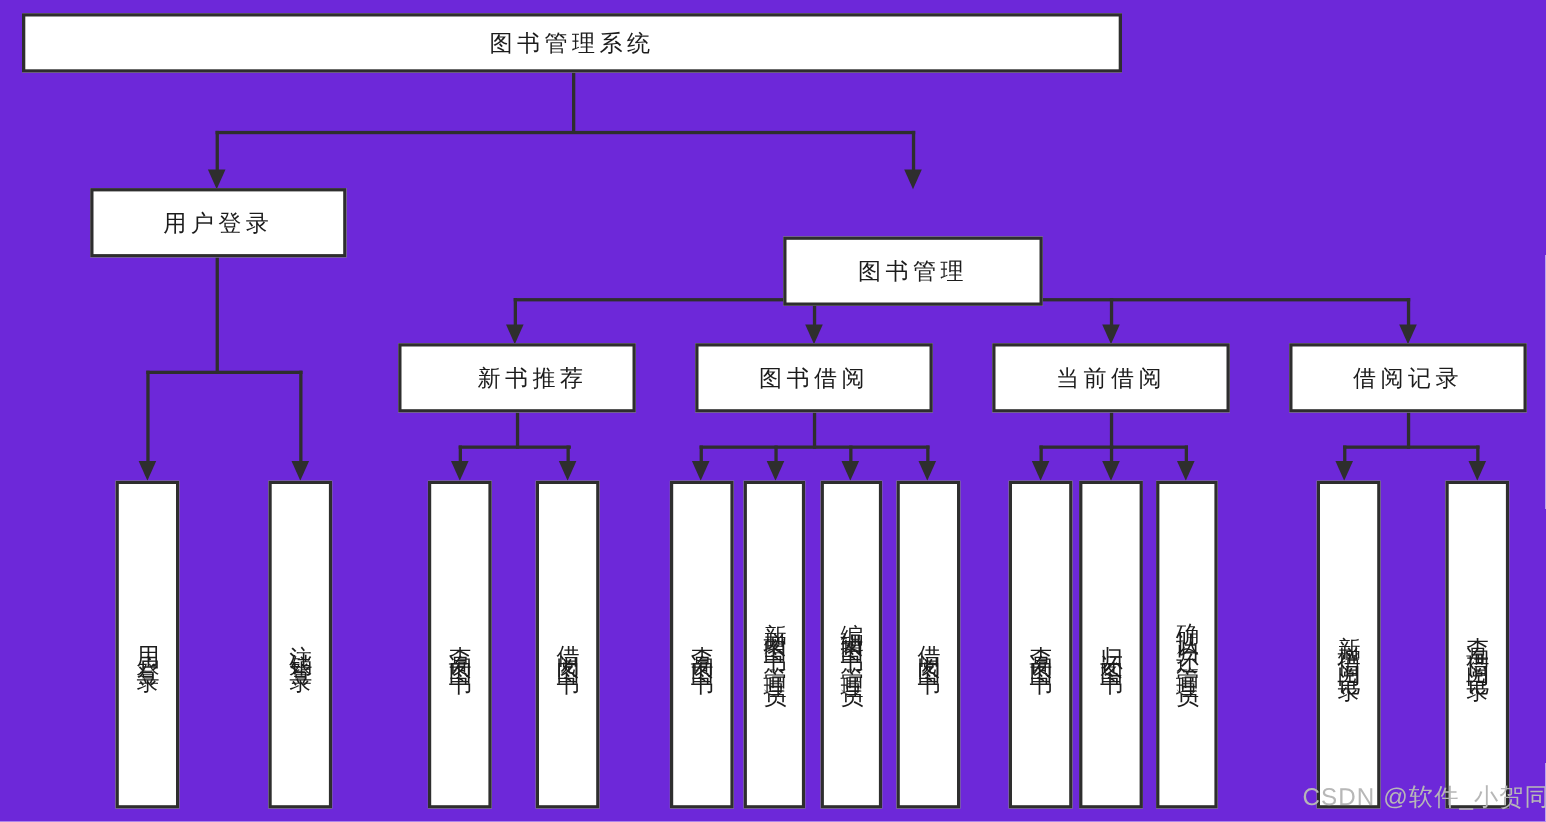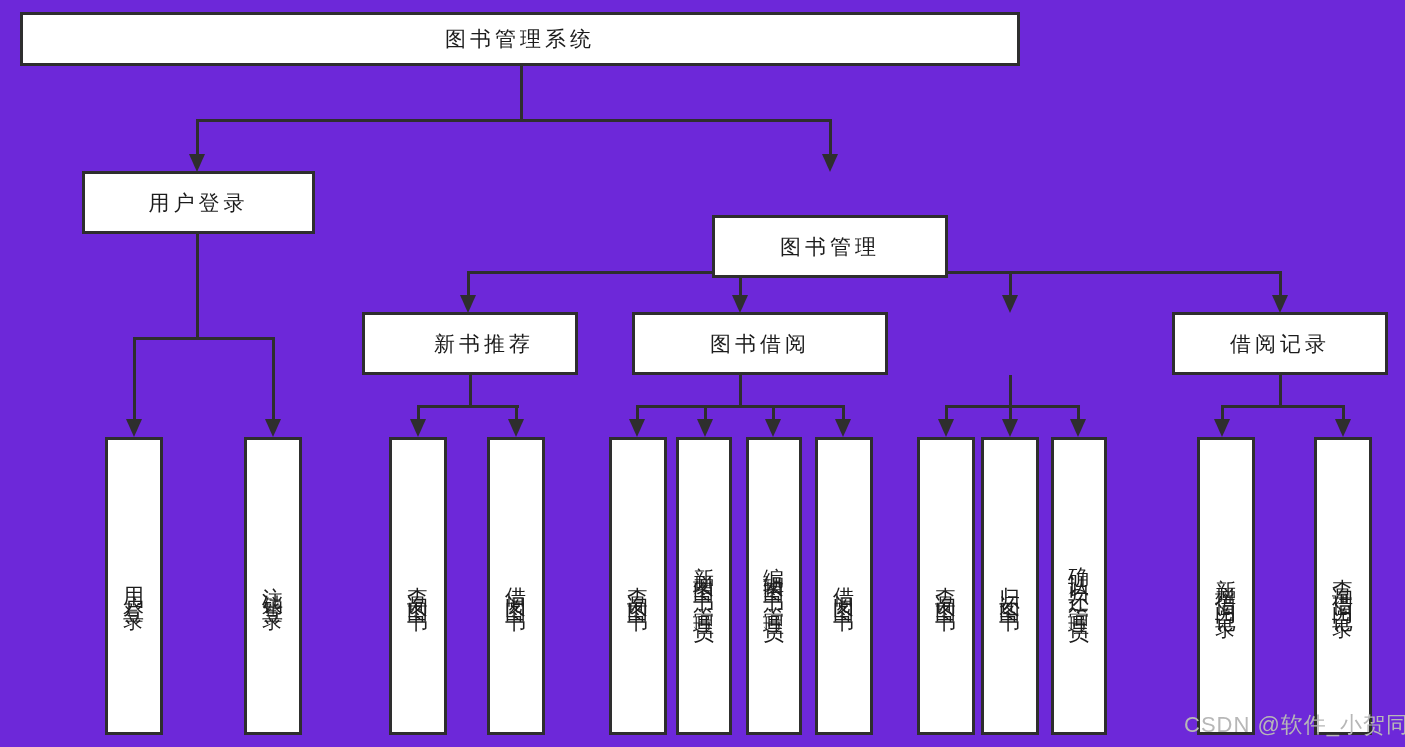--- a/index.html
+++ b/index.html
@@ -22,21 +22,21 @@
   .arrow{
     position:absolute;width:0;height:0;z-index:1;
     border-left:8px solid transparent;border-right:8px solid transparent;
     border-top:18px solid #2e2e2e;
   }
   
   #n-root{left:20px;top:12px;width:1000px;height:54px;}
   #n-user-login{left:82px;top:171px;width:233px;height:63px;}
   #n-book-mgmt{left:712px;top:171px;width:236px;height:63px;margin-top:44px;}
   #n-new-book-rec{left:362px;top:312px;width:216px;height:63px;padding-left:28px;}
-  #n-book-borrow{left:632px;top:312px;width:256px;height:63px;}
+  #n-book-borrow{left:632px;top:312px;width:216px;height:63px;}
   #n-current-borrow{left:902px;top:312px;width:216px;height:63px;}
   #n-borrow-records{left:1172px;top:312px;width:216px;height:63px;}
   #lf1{left:105px;top:437px;width:58px;height:298px;}
   #lf2{left:244px;top:437px;width:58px;height:298px;}
   #lf3{left:389px;top:437px;width:58px;height:298px;}
   #lf4{left:487px;top:437px;width:58px;height:298px;}
   #lf5{left:609px;top:437px;width:58px;height:298px;}
   #lf6{left:676px;top:437px;width:56px;height:298px;}
   #lf7{left:746px;top:437px;width:56px;height:298px;}
   #lf8{left:815px;top:437px;width:58px;height:298px;}
@@ -64,20 +64,23 @@
   </div>
   <div class="node hnode" id="n-book-mgmt">
     <span>图书管理</span>
   </div>
 
   <div class="node hnode" id="n-new-book-rec">
     <span>新书推荐</span>
   </div>
   <div class="node hnode" id="n-book-borrow">
     <span>图书借阅</span>
+  </div>
+  <div class="node hnode" id="n-current-borrow">
+    <span>当前借阅</span>
   </div>
   <div class="node hnode" id="n-borrow-records">
     <span>借阅记录</span>
   </div>
 
   <div class="node leaf" id="lf1">
     <span>用户登录</span>
   </div>
   <div class="node leaf" id="lf2">
     <span>注销登录</span>

